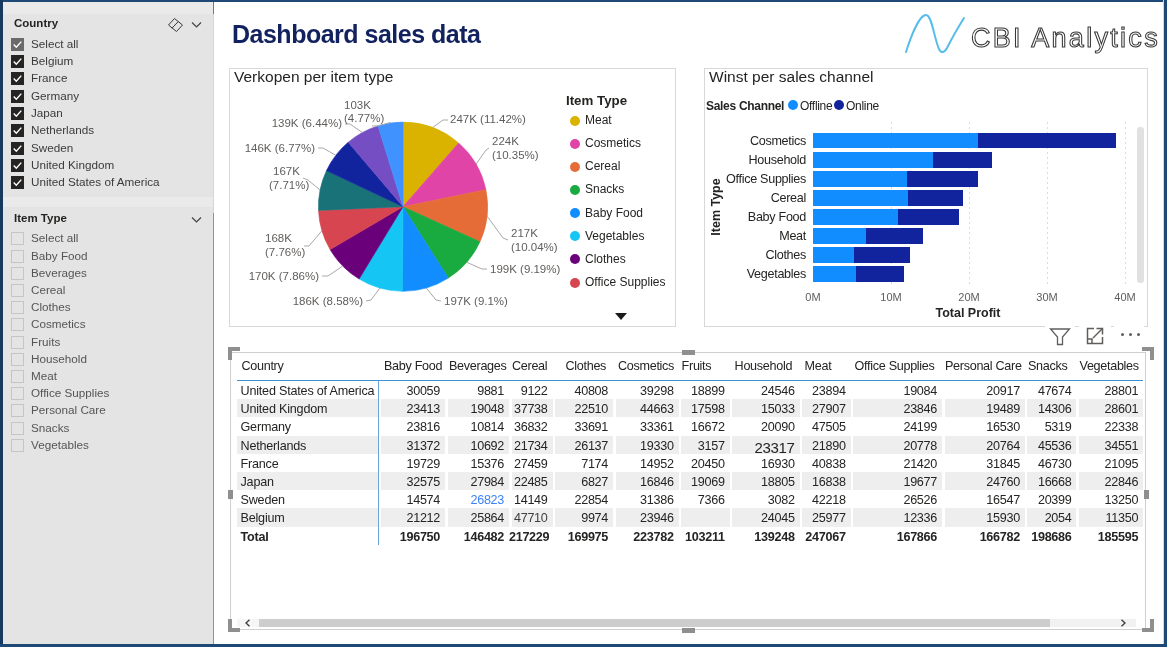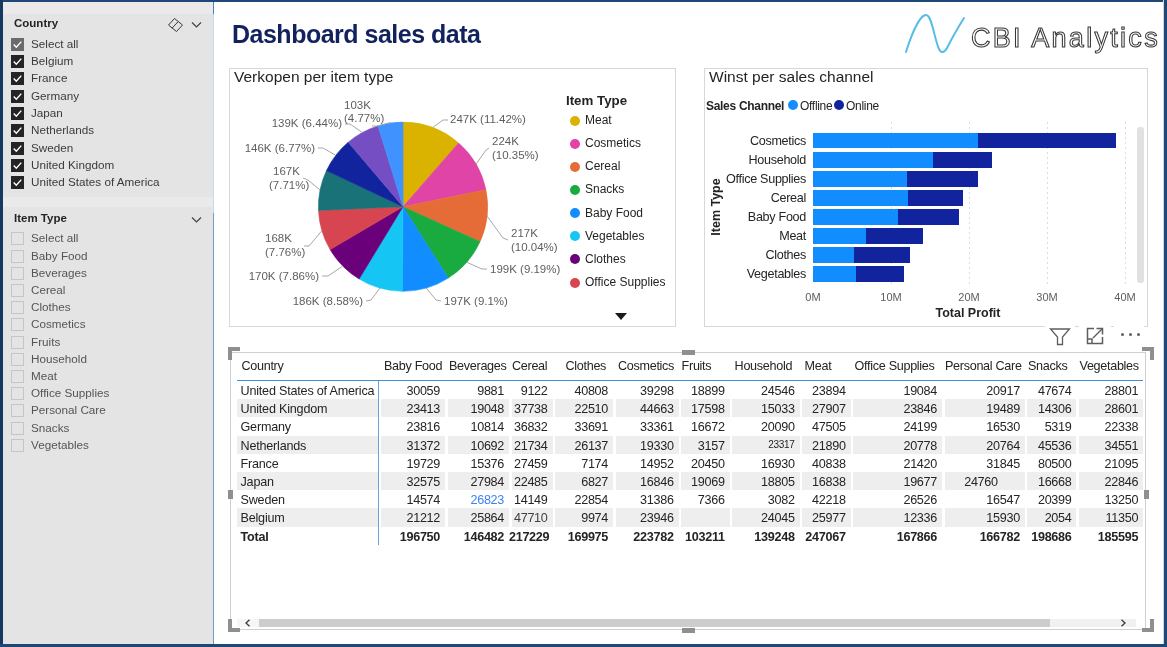--- a/index.html
+++ b/index.html
@@ -347,38 +347,38 @@
 <div class="abs" style="left:944.5px;top:435.6px;width:80.4px;height:18.2px;background:#eeeeef;"></div>
 <div class="abs" style="left:1027.4px;top:435.6px;width:49.1px;height:18.2px;background:#eeeeef;"></div>
 <div class="abs" style="left:1079.0px;top:435.6px;width:64.1px;height:18.2px;background:#eeeeef;"></div>
 <div class="abs" style="left:240.5px;top:438.6px;font-size:12.6px;letter-spacing:-0.2px;;color:#252423;white-space:nowrap;">Netherlands</div>
 <div class="abs" style="left:378.0px;top:438.6px;width:62.0px;text-align:right;font-size:12.6px;letter-spacing:-0.3px;color:#252423;">31372</div>
 <div class="abs" style="left:445.0px;top:438.6px;width:59.0px;text-align:right;font-size:12.6px;letter-spacing:-0.3px;color:#252423;">10692</div>
 <div class="abs" style="left:509.0px;top:438.6px;width:38.5px;text-align:right;font-size:12.6px;letter-spacing:-0.3px;color:#252423;">21734</div>
 <div class="abs" style="left:552.5px;top:438.6px;width:55.5px;text-align:right;font-size:12.6px;letter-spacing:-0.3px;color:#252423;">26137</div>
 <div class="abs" style="left:613.0px;top:438.6px;width:60.6px;text-align:right;font-size:12.6px;letter-spacing:-0.3px;color:#252423;">19330</div>
 <div class="abs" style="left:678.6px;top:438.6px;width:46.0px;text-align:right;font-size:12.6px;letter-spacing:-0.3px;color:#252423;">3157</div>
-<div class="abs" style="left:729.6px;top:438.6px;width:65.0px;text-align:right;font-size:10px;letter-spacing:-0.3px;color:#252423;">23317</div>
+<div class="abs" style="left:729.6px;top:438.6px;width:65.0px;text-align:right;font-size:15px;letter-spacing:-0.3px;color:#252423;">23317</div>
 <div class="abs" style="left:799.6px;top:438.6px;width:46.0px;text-align:right;font-size:12.6px;letter-spacing:-0.3px;color:#252423;">21890</div>
 <div class="abs" style="left:850.6px;top:438.6px;width:86.4px;text-align:right;font-size:12.6px;letter-spacing:-0.3px;color:#252423;">20778</div>
 <div class="abs" style="left:942.0px;top:438.6px;width:77.9px;text-align:right;font-size:12.6px;letter-spacing:-0.3px;color:#252423;">20764</div>
 <div class="abs" style="left:1024.9px;top:438.6px;width:46.6px;text-align:right;font-size:12.6px;letter-spacing:-0.3px;color:#252423;">45536</div>
 <div class="abs" style="left:1076.5px;top:438.6px;width:61.6px;text-align:right;font-size:12.6px;letter-spacing:-0.3px;color:#252423;">34551</div>
 <div class="abs" style="left:240.5px;top:456.8px;font-size:12.6px;letter-spacing:-0.2px;;color:#252423;white-space:nowrap;">France</div>
 <div class="abs" style="left:378.0px;top:456.8px;width:62.0px;text-align:right;font-size:12.6px;letter-spacing:-0.3px;color:#252423;">19729</div>
 <div class="abs" style="left:445.0px;top:456.8px;width:59.0px;text-align:right;font-size:12.6px;letter-spacing:-0.3px;color:#252423;">15376</div>
 <div class="abs" style="left:509.0px;top:456.8px;width:38.5px;text-align:right;font-size:12.6px;letter-spacing:-0.3px;color:#252423;">27459</div>
 <div class="abs" style="left:552.5px;top:456.8px;width:55.5px;text-align:right;font-size:12.6px;letter-spacing:-0.3px;color:#252423;">7174</div>
 <div class="abs" style="left:613.0px;top:456.8px;width:60.6px;text-align:right;font-size:12.6px;letter-spacing:-0.3px;color:#252423;">14952</div>
 <div class="abs" style="left:678.6px;top:456.8px;width:46.0px;text-align:right;font-size:12.6px;letter-spacing:-0.3px;color:#252423;">20450</div>
 <div class="abs" style="left:729.6px;top:456.8px;width:65.0px;text-align:right;font-size:12.6px;letter-spacing:-0.3px;color:#252423;">16930</div>
 <div class="abs" style="left:799.6px;top:456.8px;width:46.0px;text-align:right;font-size:12.6px;letter-spacing:-0.3px;color:#252423;">40838</div>
 <div class="abs" style="left:850.6px;top:456.8px;width:86.4px;text-align:right;font-size:12.6px;letter-spacing:-0.3px;color:#252423;">21420</div>
 <div class="abs" style="left:942.0px;top:456.8px;width:77.9px;text-align:right;font-size:12.6px;letter-spacing:-0.3px;color:#252423;">31845</div>
-<div class="abs" style="left:1024.9px;top:456.8px;width:46.6px;text-align:right;font-size:12.6px;letter-spacing:-0.3px;color:#252423;">80500</div>
+<div class="abs" style="left:1024.9px;top:456.8px;width:46.6px;text-align:right;font-size:12.6px;letter-spacing:-0.3px;color:#252423;">46730</div>
 <div class="abs" style="left:1076.5px;top:456.8px;width:61.6px;text-align:right;font-size:12.6px;letter-spacing:-0.3px;color:#252423;">21095</div>
 <div class="abs" style="left:236.5px;top:472.0px;width:141.5px;height:18.2px;background:#eeeeef;"></div>
 <div class="abs" style="left:380.5px;top:472.0px;width:64.5px;height:18.2px;background:#eeeeef;"></div>
 <div class="abs" style="left:447.5px;top:472.0px;width:61.5px;height:18.2px;background:#eeeeef;"></div>
 <div class="abs" style="left:511.5px;top:472.0px;width:41.0px;height:18.2px;background:#eeeeef;"></div>
 <div class="abs" style="left:555.0px;top:472.0px;width:58.0px;height:18.2px;background:#eeeeef;"></div>
 <div class="abs" style="left:615.5px;top:472.0px;width:63.1px;height:18.2px;background:#eeeeef;"></div>
 <div class="abs" style="left:681.1px;top:472.0px;width:48.5px;height:18.2px;background:#eeeeef;"></div>
 <div class="abs" style="left:732.1px;top:472.0px;width:67.5px;height:18.2px;background:#eeeeef;"></div>
 <div class="abs" style="left:802.1px;top:472.0px;width:48.5px;height:18.2px;background:#eeeeef;"></div>
@@ -389,21 +389,21 @@
 <div class="abs" style="left:240.5px;top:475.0px;font-size:12.6px;letter-spacing:-0.2px;;color:#252423;white-space:nowrap;">Japan</div>
 <div class="abs" style="left:378.0px;top:475.0px;width:62.0px;text-align:right;font-size:12.6px;letter-spacing:-0.3px;color:#252423;">32575</div>
 <div class="abs" style="left:445.0px;top:475.0px;width:59.0px;text-align:right;font-size:12.6px;letter-spacing:-0.3px;color:#252423;">27984</div>
 <div class="abs" style="left:509.0px;top:475.0px;width:38.5px;text-align:right;font-size:12.6px;letter-spacing:-0.3px;color:#252423;">22485</div>
 <div class="abs" style="left:552.5px;top:475.0px;width:55.5px;text-align:right;font-size:12.6px;letter-spacing:-0.3px;color:#252423;">6827</div>
 <div class="abs" style="left:613.0px;top:475.0px;width:60.6px;text-align:right;font-size:12.6px;letter-spacing:-0.3px;color:#252423;">16846</div>
 <div class="abs" style="left:678.6px;top:475.0px;width:46.0px;text-align:right;font-size:12.6px;letter-spacing:-0.3px;color:#252423;">19069</div>
 <div class="abs" style="left:729.6px;top:475.0px;width:65.0px;text-align:right;font-size:12.6px;letter-spacing:-0.3px;color:#252423;">18805</div>
 <div class="abs" style="left:799.6px;top:475.0px;width:46.0px;text-align:right;font-size:12.6px;letter-spacing:-0.3px;color:#252423;">16838</div>
 <div class="abs" style="left:850.6px;top:475.0px;width:86.4px;text-align:right;font-size:12.6px;letter-spacing:-0.3px;color:#252423;">19677</div>
-<div class="abs" style="left:942.0px;top:475.0px;width:77.9px;text-align:center;font-size:12.6px;letter-spacing:-0.3px;color:#252423;">24760</div>
+<div class="abs" style="left:942.0px;top:475.0px;width:77.9px;text-align:right;font-size:12.6px;letter-spacing:-0.3px;color:#252423;">24760</div>
 <div class="abs" style="left:1024.9px;top:475.0px;width:46.6px;text-align:right;font-size:12.6px;letter-spacing:-0.3px;color:#252423;">16668</div>
 <div class="abs" style="left:1076.5px;top:475.0px;width:61.6px;text-align:right;font-size:12.6px;letter-spacing:-0.3px;color:#252423;">22846</div>
 <div class="abs" style="left:240.5px;top:493.2px;font-size:12.6px;letter-spacing:-0.2px;;color:#252423;white-space:nowrap;">Sweden</div>
 <div class="abs" style="left:378.0px;top:493.2px;width:62.0px;text-align:right;font-size:12.6px;letter-spacing:-0.3px;color:#252423;">14574</div>
 <div class="abs" style="left:445.0px;top:493.2px;width:59.0px;text-align:right;font-size:12.6px;letter-spacing:-0.3px;color:#3b82f6;">26823</div>
 <div class="abs" style="left:509.0px;top:493.2px;width:38.5px;text-align:right;font-size:12.6px;letter-spacing:-0.3px;color:#252423;">14149</div>
 <div class="abs" style="left:552.5px;top:493.2px;width:55.5px;text-align:right;font-size:12.6px;letter-spacing:-0.3px;color:#252423;">22854</div>
 <div class="abs" style="left:613.0px;top:493.2px;width:60.6px;text-align:right;font-size:12.6px;letter-spacing:-0.3px;color:#252423;">31386</div>
 <div class="abs" style="left:678.6px;top:493.2px;width:46.0px;text-align:right;font-size:12.6px;letter-spacing:-0.3px;color:#252423;">7366</div>
 <div class="abs" style="left:729.6px;top:493.2px;width:65.0px;text-align:right;font-size:12.6px;letter-spacing:-0.3px;color:#252423;">3082</div>

